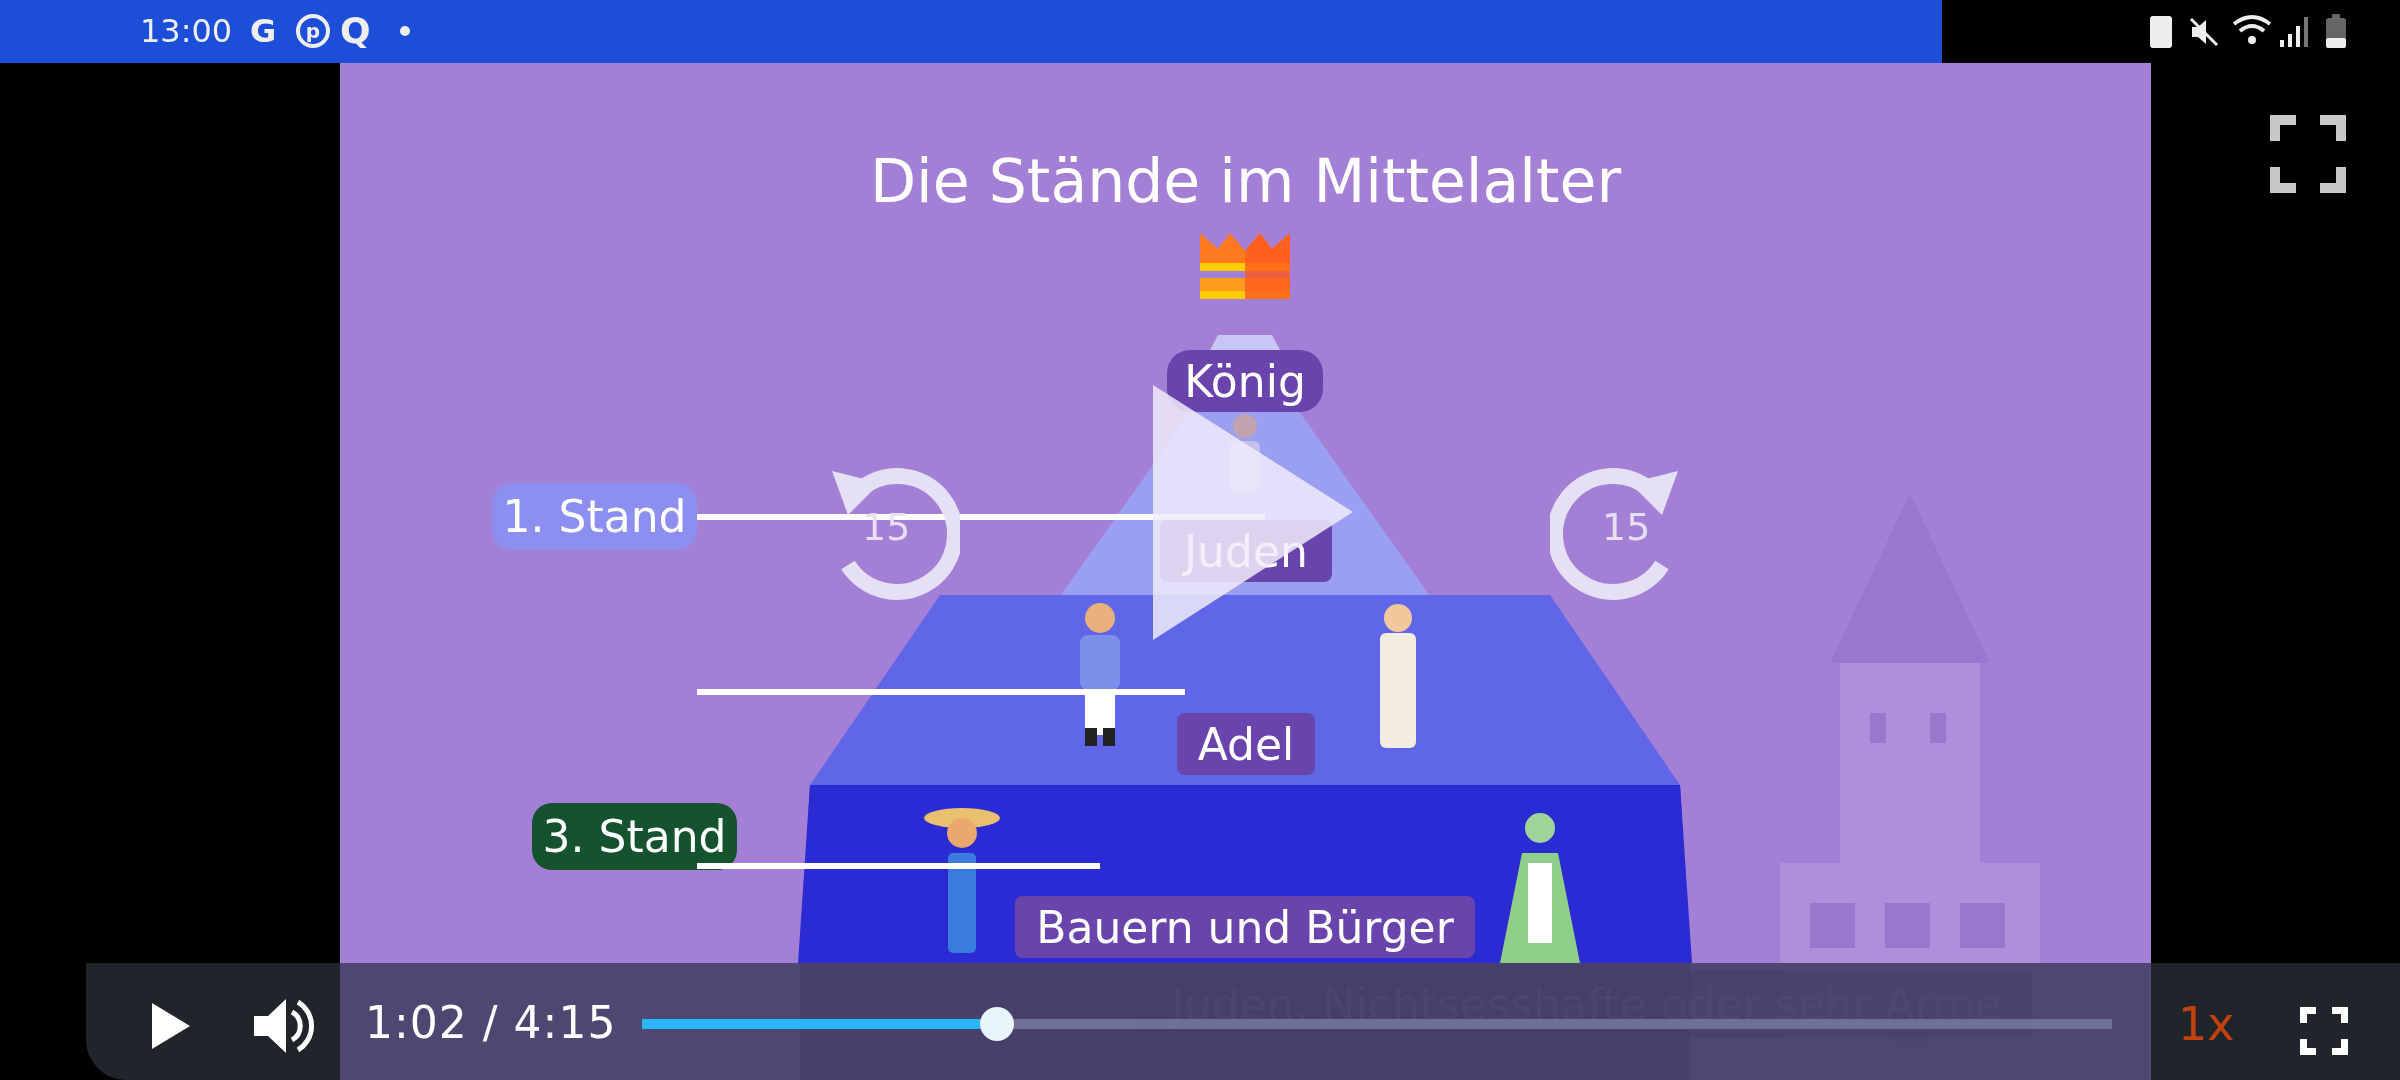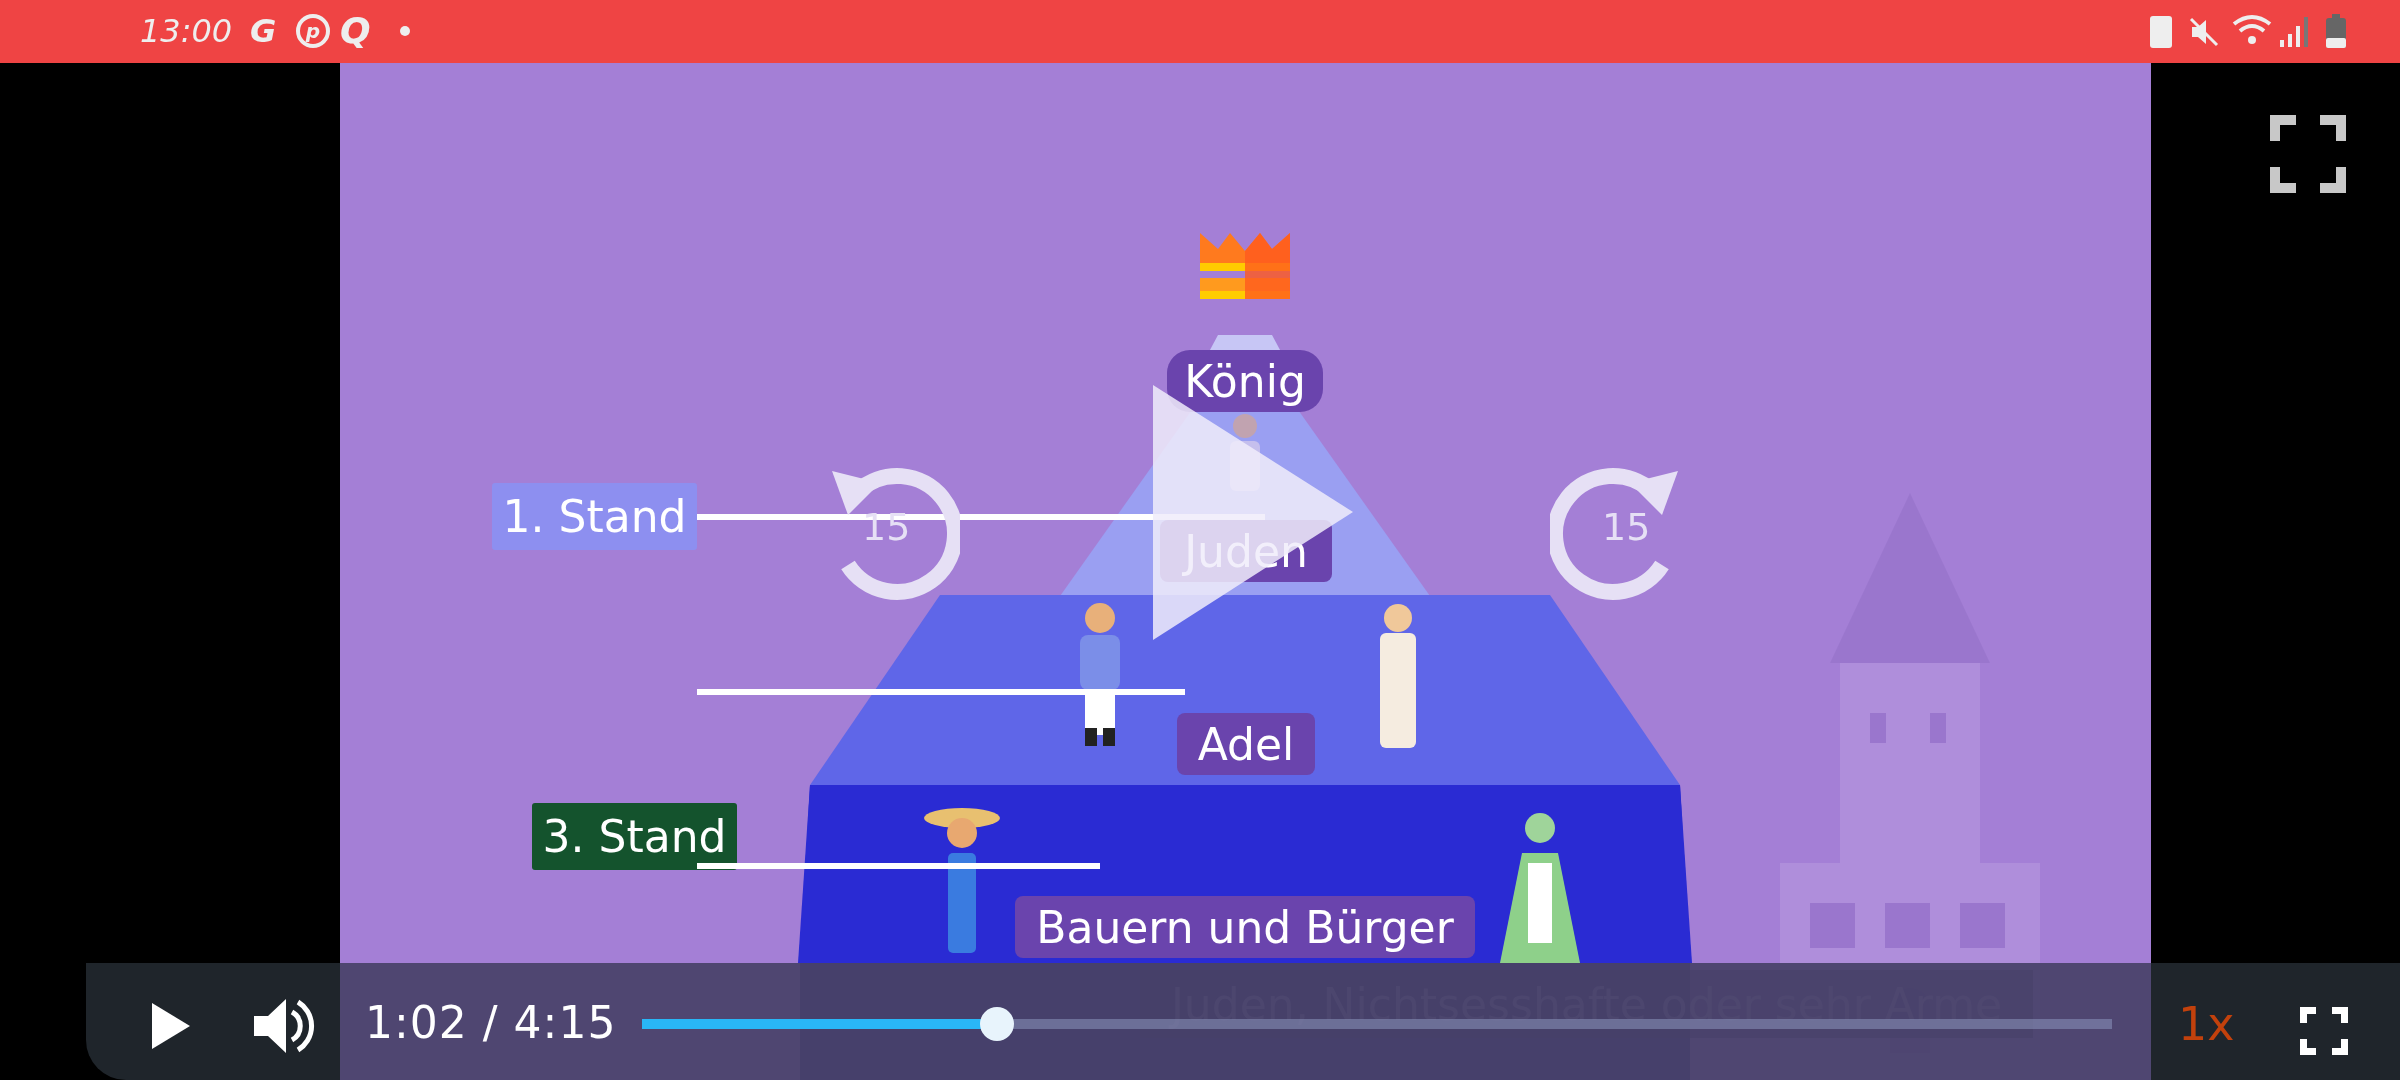--- a/index.html
+++ b/index.html
@@ -1,23 +1,23 @@
 <!DOCTYPE html>
 <html><head>
 <meta charset="utf-8">
 <style>
   * { box-sizing: border-box; margin: 0; padding: 0; }
   html, body { width: 2400px; height: 1080px; background: #000; overflow: hidden; font-family: "DejaVu Sans", sans-serif; }
   .abs { position: absolute; }
-  #statusbar { position: absolute; left: 0; top: 0; width: 2400px; height: 63px; background: #ef4444; color: #fff; font-style: italic; }
+  #statusbar { position: absolute; left: 0; top: 0; width: 1942px; height: 63px; background: #1d4ed8; color: #fff; }
   .sb-time { position: absolute; left: 140px; top: 12px; font-size: 32px; font-family: "DejaVu Sans", sans-serif; color: #eee; }
   .sb-icon { position: absolute; top: 14px; color: #eee; font-weight: bold; font-size: 32px; line-height: 34px; }
   #video { position: absolute; left: 340px; top: 63px; width: 1811px; height: 1017px; background: #a47fd6; overflow: hidden; }
   .v-title { position: absolute; left: 0; width: 100%; top: 83px; text-align: center; color: #fff; font-size: 60px; font-family: "DejaVu Sans", sans-serif; }
-  .stand-label { position: absolute; left: 152px; width: 205px; height: 67px; border-radius: 3px; color: #fff; font-size: 44px; display: flex; align-items: center; justify-content: center; font-family: "DejaVu Sans", sans-serif; }
+  .stand-label { position: absolute; left: 152px; width: 205px; height: 67px; border-radius: 20px; color: #fff; font-size: 44px; display: flex; align-items: center; justify-content: center; font-family: "DejaVu Sans", sans-serif; }
   .stand-line { position: absolute; height: 6px; background: #fff; left: 357px; }
   .tier-label { position: absolute; background: #6a44ad; color: #fff; border-radius: 8px; font-size: 44px; display: flex; align-items: center; justify-content: center; font-family: "DejaVu Sans", sans-serif; }
   #controls { position: absolute; left: 0; top: 963px; width: 2400px; height: 117px; }
   .ctl-left { position: absolute; left: 86px; top: 0; width: 254px; height: 117px; background: #1f252b; border-bottom-left-radius: 40px; }
   .ctl-mid { position: absolute; left: 340px; top: 0; width: 1811px; height: 117px; background: rgba(72,66,105,0.93); }
   .ctl-right { position: absolute; left: 2151px; top: 0; width: 249px; height: 117px; background: #1f252b; }
   .time-text { position: absolute; left: 365px; top: 34px; color: #fff; font-size: 44px; font-family: "DejaVu Sans", sans-serif; letter-spacing: 1px; }
   .speed { position: absolute; left: 2178px; top: 34px; color: #c2410c; font-size: 46px; font-family: "DejaVu Sans", sans-serif; }
   .subtitle { position: absolute; left: 800px; top: 970px; width: 893px; height: 68px; background: rgba(40,40,90,0.55); color: rgba(200,200,220,0.55); font-size: 44px; display: flex; align-items: center; justify-content: center; font-family: "DejaVu Sans", sans-serif; white-space: nowrap; }
 </style>
@@ -48,20 +48,21 @@
       <rect x="26" y="3" width="4" height="30" fill="#777"></rect>
   </svg>
   <svg class="abs" style="left:2324px; top:14px;" width="24" height="36" viewBox="0 0 24 36">
     <rect x="8" y="0" width="8" height="4" fill="#666"></rect>
       <rect x="2" y="4" width="20" height="30" rx="3" fill="#666"></rect>
     <rect x="2" y="24" width="20" height="10" rx="2" fill="#eee"></rect>
   </svg>
 </div>
 
 <div id="video">
+  <div class="v-title">Die Stände im Mittelalter</div>
 
   <svg class="abs" style="left:1430px; top:430px; opacity:0.22;" width="280" height="590" viewBox="0 0 280 590">
     <polygon points="140,0 60,170 220,170" fill="#7a5ab0"></polygon>
     <rect x="70" y="170" width="140" height="200" fill="#d8c4f0"></rect>
     <rect x="10" y="370" width="260" height="220" fill="#d8c4f0"></rect>
     <rect x="100" y="220" width="16" height="30" fill="#7a5ab0"></rect>
       <rect x="160" y="220" width="16" height="30" fill="#7a5ab0"></rect>
     <rect x="40" y="410" width="45" height="45" fill="#7a5ab0"></rect>
       <rect x="115" y="410" width="45" height="45" fill="#7a5ab0"></rect>
       <rect x="190" y="410" width="45" height="45" fill="#7a5ab0"></rect>

